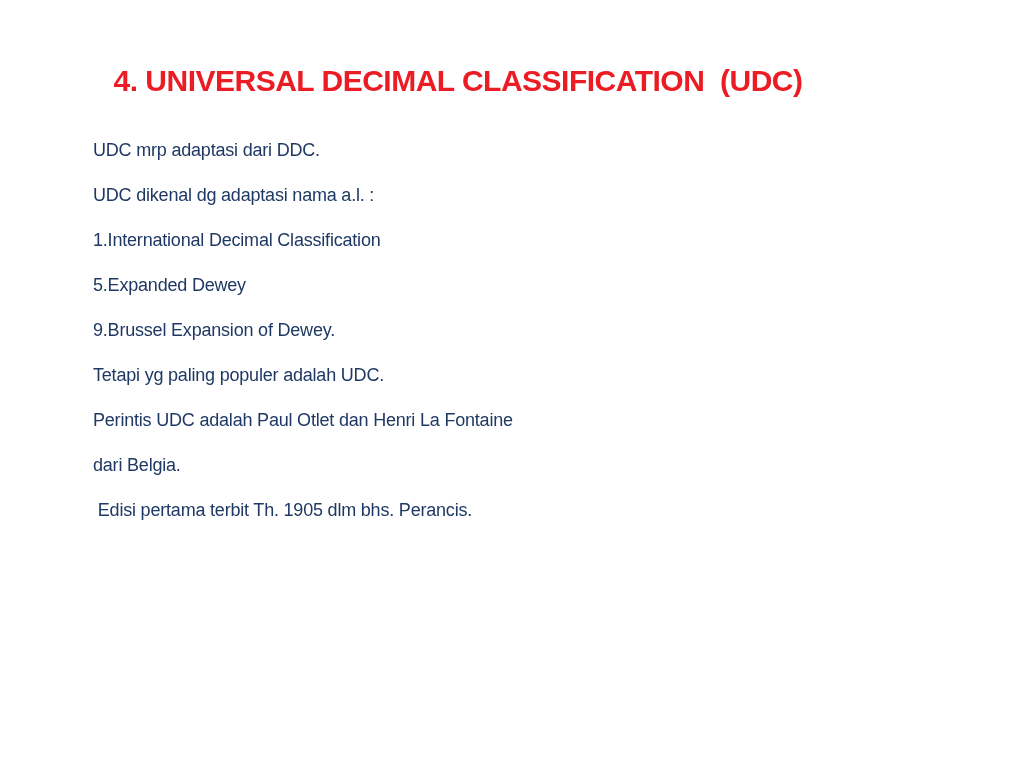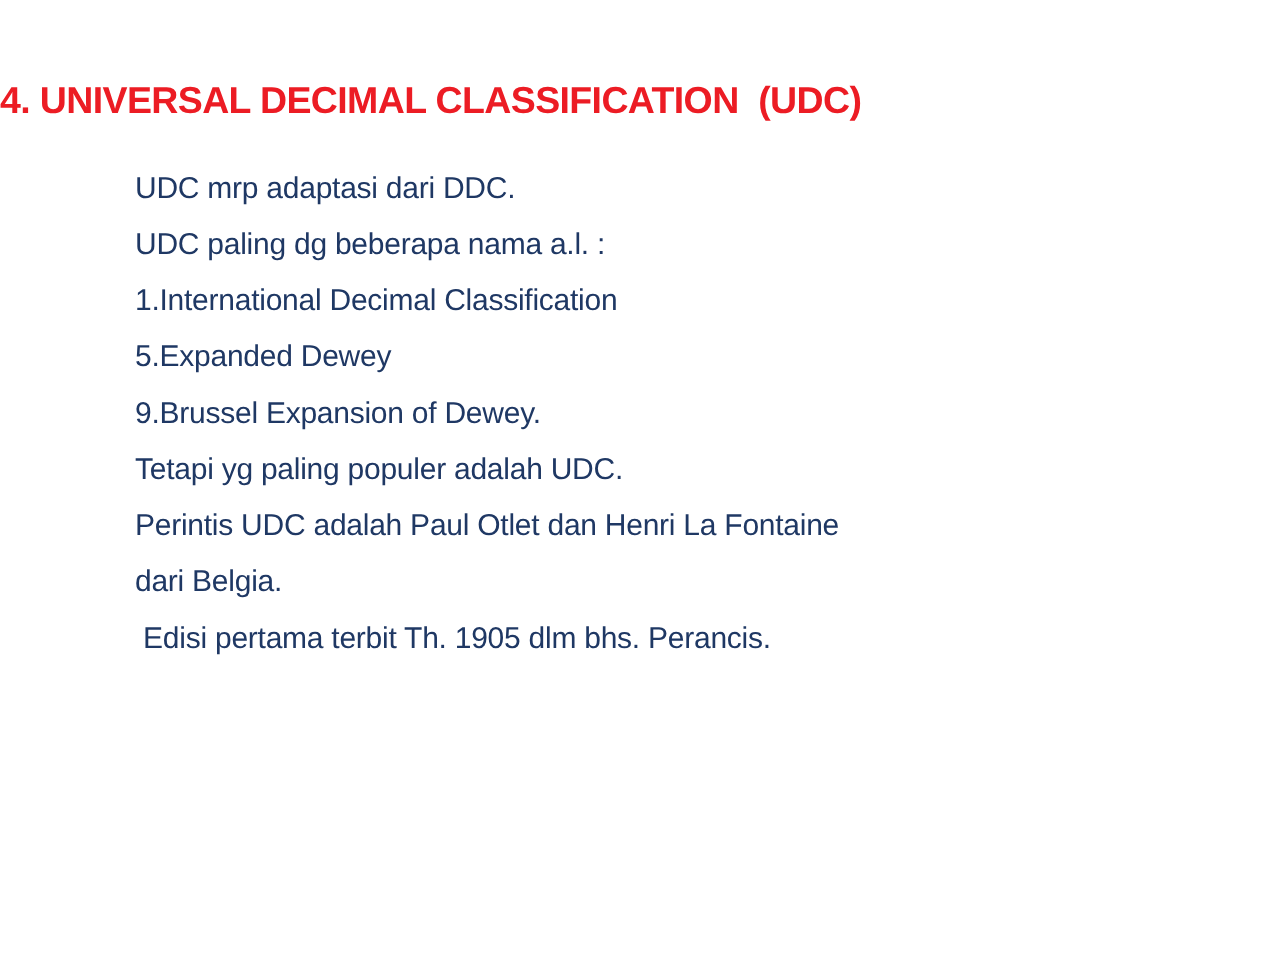--- a/index.html
+++ b/index.html
@@ -12,48 +12,49 @@
     height: 768px;
     background: #FFFFFF;
     overflow: hidden;
     font-family: "Liberation Sans", sans-serif;
   }
   .slide-title {
     position: absolute;
     top: 64px;
     left: 0;
     width: 916px;
+    text-align: center;
     font-size: 30px;
     font-weight: bold;
     letter-spacing: -0.5px;
     color: #EC1C24;
     white-space: pre;
   }
   .slide-body {
     position: absolute;
     top: 128px;
-    left: 108px;
+    left: 93px;
     width: 860px;
-    font-size: 24px;
+    font-size: 18px;
     line-height: 45px;
     letter-spacing: -0.2px;
     color: #1F3864;
   }
   .body-line {
     white-space: pre;
   }
 </style>
 </head>
 <body>
 
 <div class="slide">
   <div class="slide-title">4. UNIVERSAL DECIMAL CLASSIFICATION  (UDC)</div>
   <div class="slide-body">
     <div class="body-line">UDC mrp adaptasi dari DDC.</div>
-    <div class="body-line">UDC paling dg beberapa nama a.l. :</div>
+    <div class="body-line">UDC dikenal dg adaptasi nama a.l. :</div>
     <div class="body-line">1.International Decimal Classification</div>
     <div class="body-line">5.Expanded Dewey</div>
     <div class="body-line">9.Brussel Expansion of Dewey.</div>
     <div class="body-line">Tetapi yg paling populer adalah UDC.</div>
     <div class="body-line">Perintis UDC adalah Paul Otlet dan Henri La Fontaine</div>
     <div class="body-line">dari Belgia.</div>
     <div class="body-line"> Edisi pertama terbit Th. 1905 dlm bhs. Perancis.</div>
   </div>
 </div>
 

